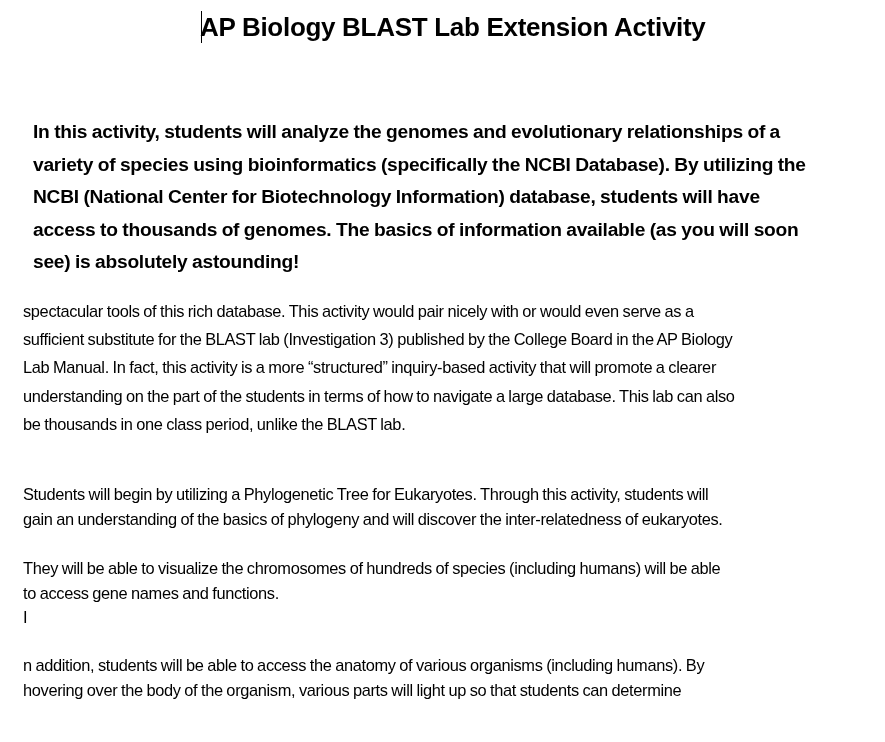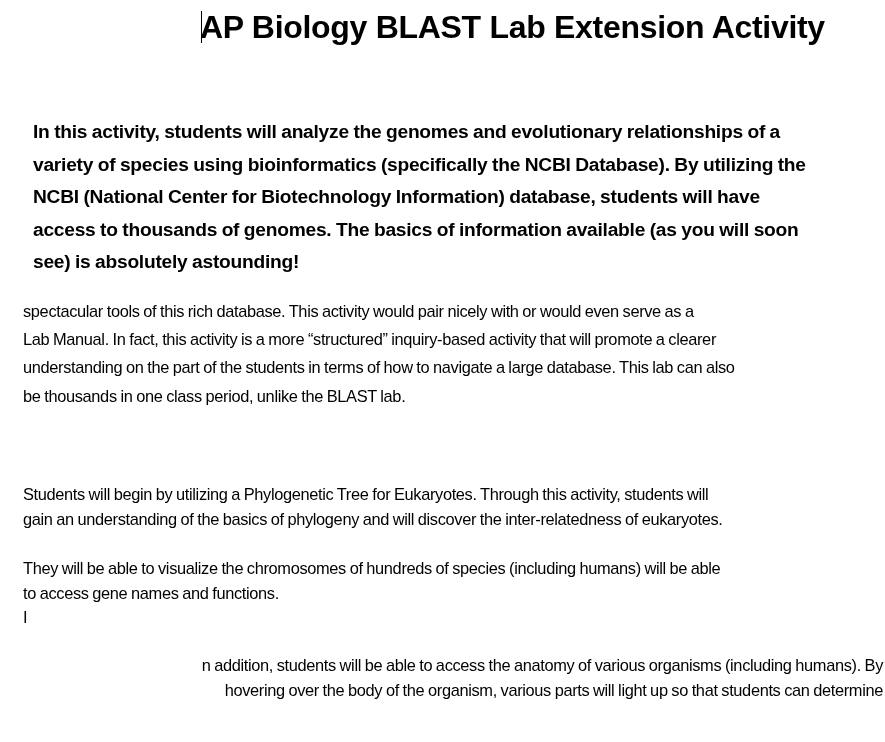--- a/index.html
+++ b/index.html
@@ -20,21 +20,21 @@
       left: 0;
       top: 0;
       width: 885px;
       height: 742px;
     }
     .title {
       position: absolute;
       left: 200px;
       top: 10px;
       font-weight: bold;
-      font-size: 32px;
+      font-size: 26px;
       letter-spacing: -0.3px;
       white-space: nowrap;
       line-height: 34px;
     }
     .caret {
       position: absolute;
       left: 201px;
       top: 11px;
       width: 1px;
       height: 32px;
@@ -56,40 +56,41 @@
       position: absolute;
       left: 23px;
       width: 860px;
       font-size: 16.4px;
       letter-spacing: -0.35px;
       word-spacing: -0.5px;
     }
     .p1 { top: 297px; line-height: 28.2px; }
     .p2 { top: 482px; line-height: 24.5px; }
     .p3 { top: 556px; line-height: 24.5px; }
-    .p4 { top: 653px; line-height: 25px; text-align: right; }
+    .p4 { top: 653px; line-height: 25px; }
     .line { display: block; white-space: nowrap; }
   </style>
 </head>
 <body>
 
 <div class="doc">
   <div class="caret"></div>
   <div class="title">AP Biology BLAST Lab Extension Activity</div>
 
   <div class="intro">
     <span class="line">In this activity, students will analyze the genomes and evolutionary relationships of a</span>
     <span class="line">variety of species using bioinformatics (specifically the NCBI Database). By utilizing the</span>
     <span class="line">NCBI (National Center for Biotechnology Information) database, students will have</span>
     <span class="line">access to thousands of genomes. The basics of information available (as you will soon</span>
     <span class="line">see) is absolutely astounding!</span>
   </div>
 
   <div class="para p1">
     <span class="line">spectacular tools of this rich database. This activity would pair nicely with or would even serve as a</span>
+    <span class="line">sufficient substitute for the BLAST lab (Investigation 3) published by the College Board in the AP Biology</span>
     <span class="line">Lab Manual. In fact, this activity is a more “structured” inquiry-based activity that will promote a clearer</span>
     <span class="line">understanding on the part of the students in terms of how to navigate a large database. This lab can also</span>
     <span class="line">be thousands in one class period, unlike the BLAST lab.</span>
   </div>
 
   <div class="para p2">
     <span class="line">Students will begin by utilizing a Phylogenetic Tree for Eukaryotes. Through this activity, students will</span>
     <span class="line">gain an understanding of the basics of phylogeny and will discover the inter-relatedness of eukaryotes.</span>
   </div>
 

